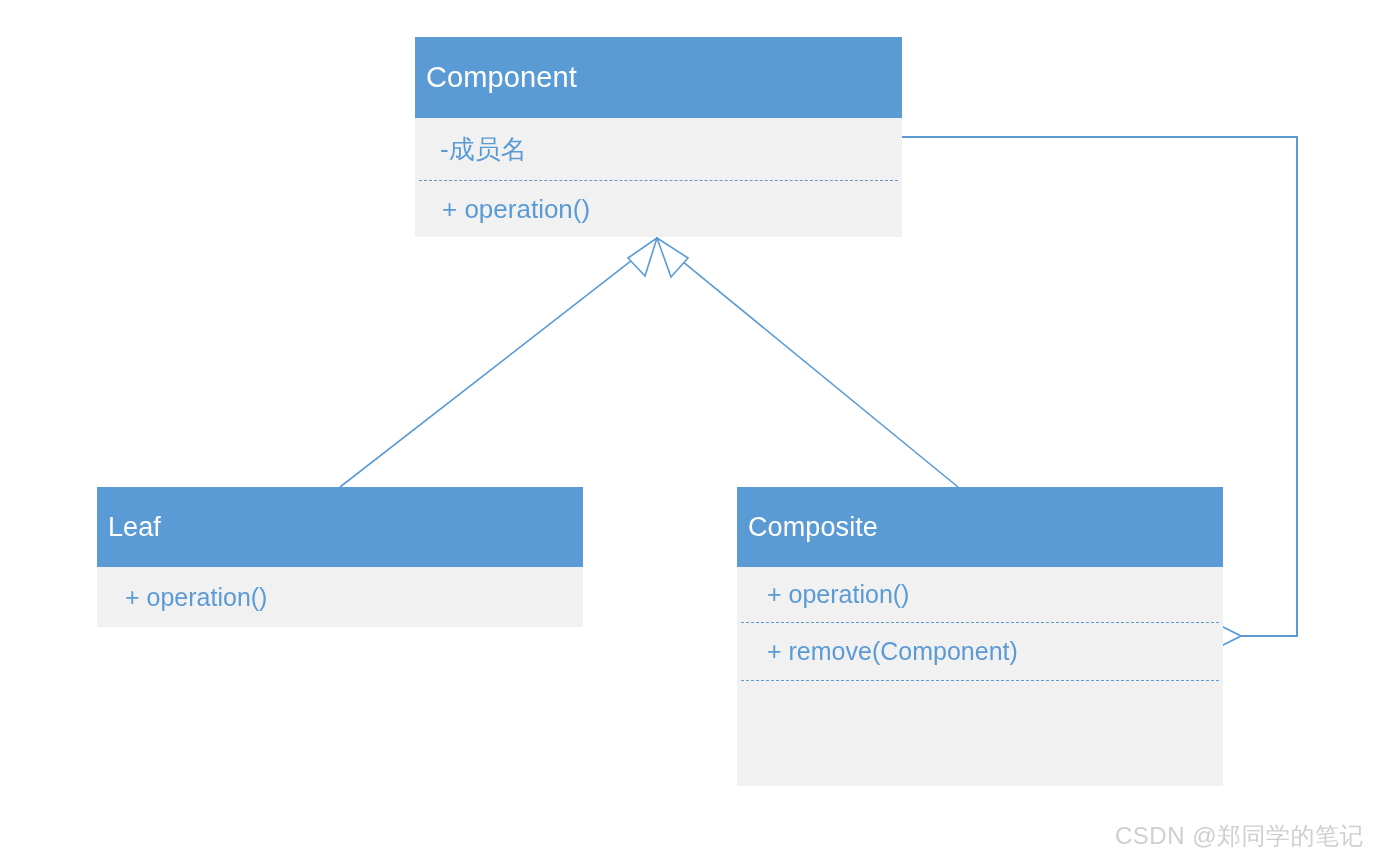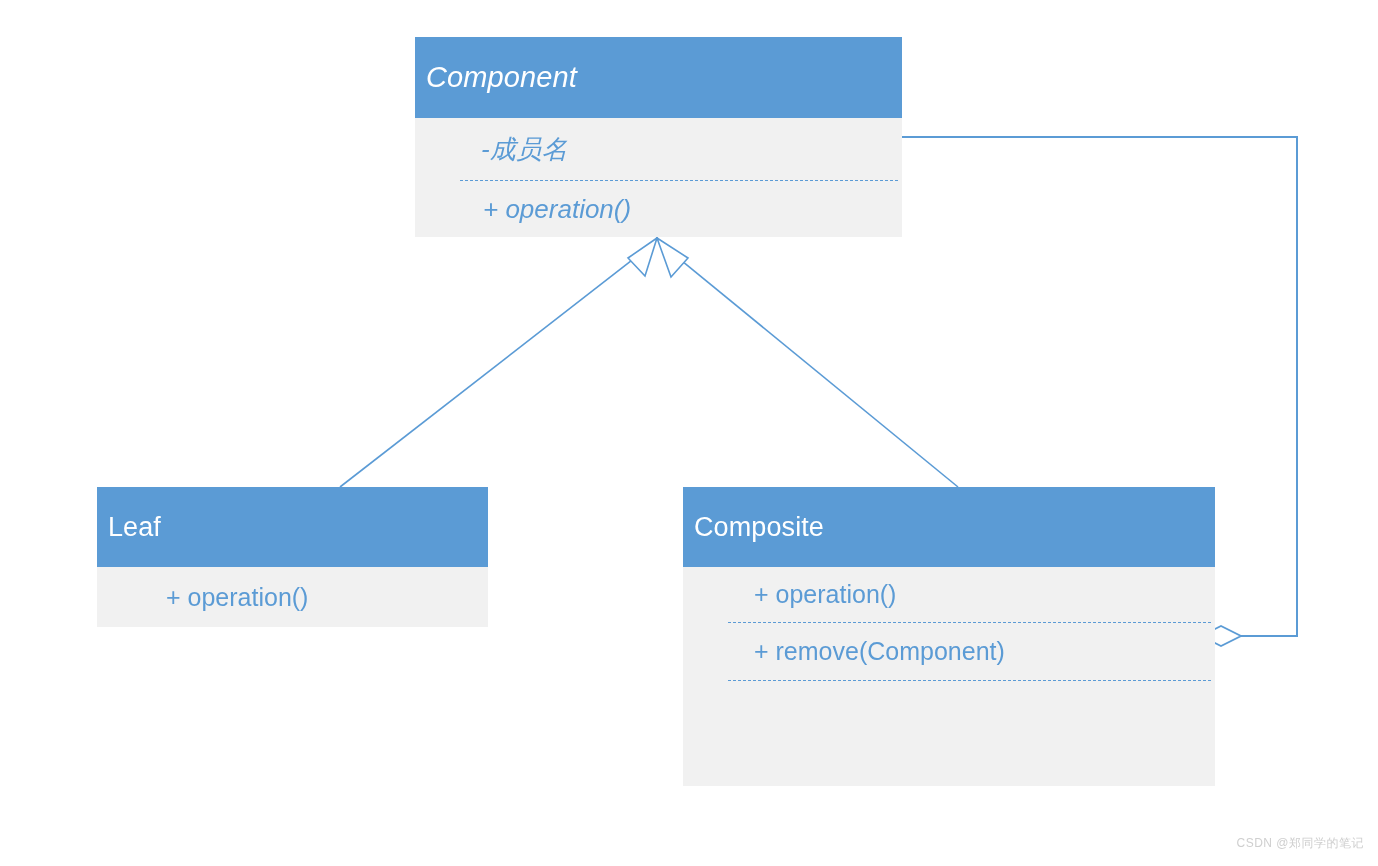--- a/index.html
+++ b/index.html
@@ -39,42 +39,40 @@
     color: #ffffff;
     display: flex;
     align-items: center;
     padding-left: 11px;
     letter-spacing: 0.1px;
   }
   .uml-body {
     box-sizing: border-box;
     background: #F1F1F1;
     position: relative;
-    padding-left: 41px;
   }
   .uml-row {
     box-sizing: border-box;
     color: #5B9BD5;
     display: flex;
     align-items: center;
     padding-left: 27px;
     white-space: nowrap;
   }
   .uml-sep {
     border-top: 1px dashed #5B9BD5;
     height: 0;
     margin: 0 4px;
   }
 
   
   #box-component {
     left: 415px;
     top: 37px;
     width: 487px;
-    font-style: italic;
   }
   #box-component .uml-header {
     height: 81px;
     font-size: 29px;
   }
   #box-component .uml-body {
     height: 119px;
     padding-top: 0;
   }
   #box-component .row-field {
@@ -85,40 +83,40 @@
   #box-component .row-op {
     height: 56px;
     font-size: 26px;
     padding-left: 27px;
   }
 
   
   #box-leaf {
     left: 97px;
     top: 487px;
-    width: 391px;
+    width: 486px;
   }
   #box-leaf .uml-header {
     height: 80px;
     font-size: 27px;
   }
   #box-leaf .uml-body {
     height: 60px;
   }
   #box-leaf .uml-row {
     height: 60px;
     font-size: 25px;
     padding-left: 28px;
   }
 
   
   #box-composite {
-    left: 683px;
+    left: 737px;
     top: 487px;
-    width: 532px;
+    width: 486px;
   }
   #box-composite .uml-header {
     height: 80px;
     font-size: 27px;
   }
   #box-composite .uml-body {
     height: 219px;
   }
   #box-composite .uml-row {
     height: 47px;
@@ -129,21 +127,21 @@
   #box-composite .uml-row.r1 { height: 49px; }
   #box-composite .uml-row.r2 { height: 57px; }
   #box-composite .uml-row.r3 { height: 56px; }
 
   
   #watermark {
     position: absolute;
     right: 14px;
     bottom: 14px;
     color: #CFCFCF;
-    font-size: 12px;
+    font-size: 24px;
     letter-spacing: 0.5px;
     white-space: nowrap;
   }
 </style>
 </head>
 <body>
 
 <div id="canvas">
 
   <svg id="connectors" viewBox="0 0 1378 866" width="1378" height="866" xmlns="http://www.w3.org/2000/svg">

